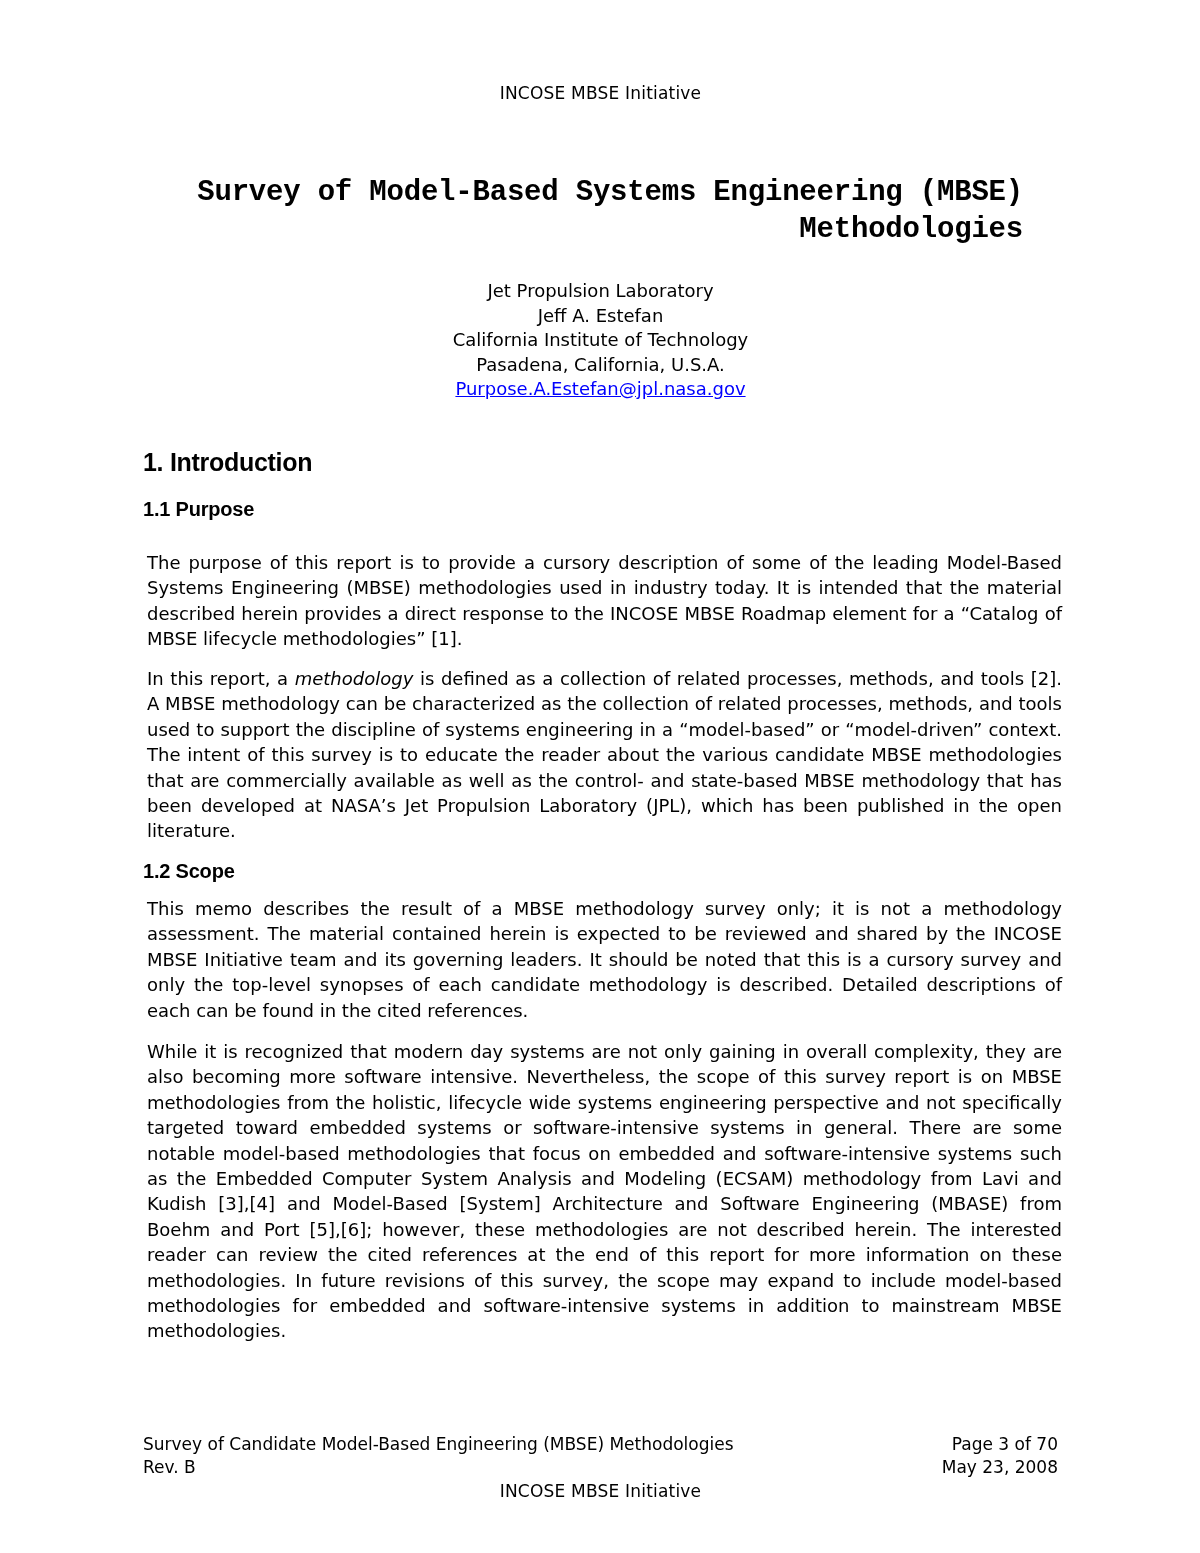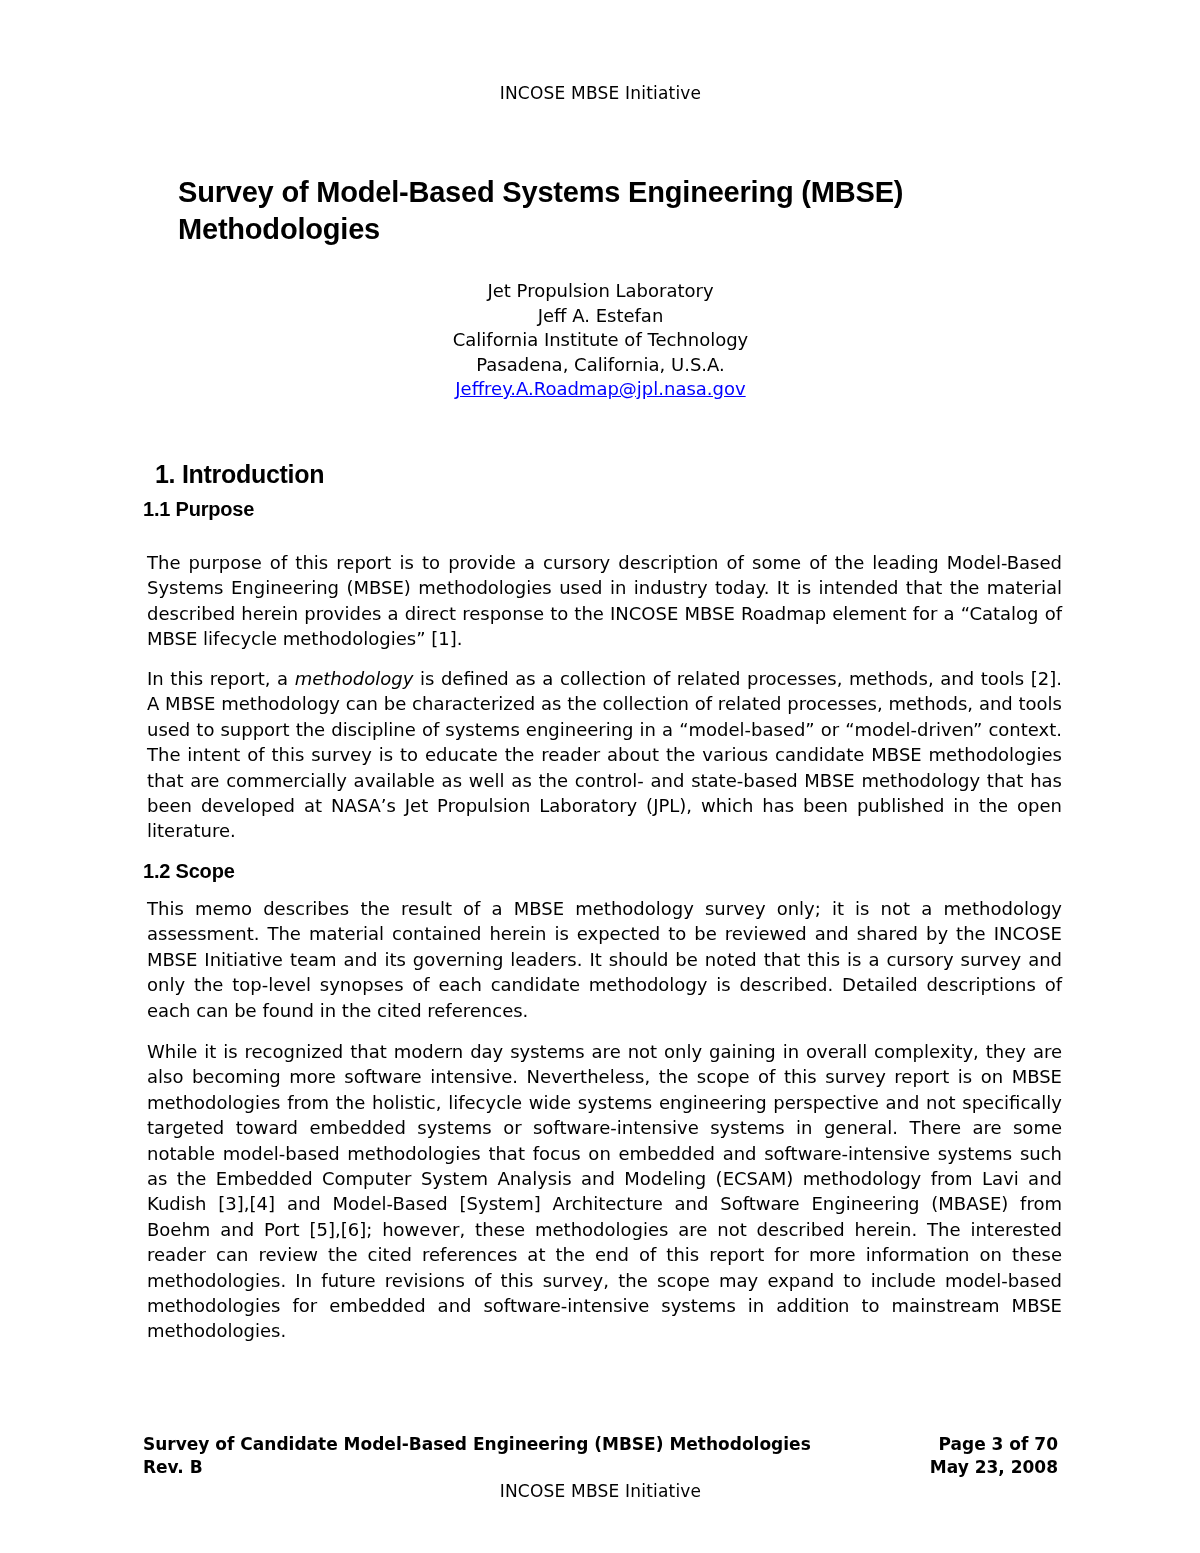--- a/index.html
+++ b/index.html
@@ -36,22 +36,22 @@
     font-size: 17px;
     line-height: 22px;
     letter-spacing: 0.2px;
   }
 
   
   .doc-title {
     top: 160px;
     left: 178px;
     width: 845px;
-    text-align: left;
-    font-family: Liberation Sans, sans-serif;
+    text-align: right;
+    font-family: Liberation Mono, monospace;
     font-weight: bold;
     font-size: 29px;
     line-height: 37px;
     letter-spacing: -0.2px;
   }
 
   
   .author-block {
     top: 265px;
     text-align: center;
@@ -60,21 +60,21 @@
   }
   .author-block .line { display: block; }
   .email-link {
     color: #0000ff;
     text-decoration: underline;
     display: inline-block;
   }
 
   
   h1.sec {
-    margin: 12px;
+    margin: 0;
     font-family: "Liberation Sans", sans-serif;
     font-weight: bold;
     font-size: 25px;
     line-height: 30px;
     letter-spacing: -0.3px;
   }
   h2.sub {
     margin: 0;
     font-family: "Liberation Sans", sans-serif;
     font-weight: bold;
@@ -111,21 +111,20 @@
     left: 143px;
     width: 915px;
     top: 1419px;
     font-size: 17px;
     line-height: 23px;
   }
   .footer-row {
     display: flex;
     justify-content: space-between;
     align-items: flex-start;
-    font-weight: bold;
   }
   .footer-left { text-align: left; }
   .footer-right { text-align: right; }
   .running-footer {
     position: absolute;
     left: 143px;
     width: 915px;
     top: 1466px;
     text-align: center;
     font-size: 17px;
@@ -140,21 +139,21 @@
 
   <div class="col running-header">INCOSE MBSE Initiative</div>
 
   <div class="col doc-title">Survey of Model-Based Systems Engineering (MBSE) Methodologies</div>
 
   <div class="col author-block">
     <span class="line">Jet Propulsion Laboratory</span>
     <span class="line">Jeff A. Estefan</span>
     <span class="line">California Institute of Technology</span>
     <span class="line">Pasadena, California, U.S.A.</span>
-    <span class="line"><a class="email-link" href="#">Jeffrey.A.Roadmap@jpl.nasa.gov</a></span>
+    <span class="line"><a class="email-link" href="#">Purpose.A.Estefan@jpl.nasa.gov</a></span>
   </div>
 
   <h1 class="col sec" id="h-intro">1. Introduction</h1>
 
   <h2 class="col sub" id="h-purpose">1.1 Purpose</h2>
 
   <p class="col body" id="p-purpose">The purpose of this report is to provide a cursory description of some of the leading Model-Based Systems Engineering (MBSE) methodologies used in industry today.  It is intended that the material described herein provides a direct response to the INCOSE MBSE Roadmap element for a “Catalog of MBSE lifecycle methodologies” [1].</p>
 
   <p class="col body" id="p-method"><span>In this report, a </span><span class="it">methodology</span><span> is defined as a collection of related processes, methods, and tools [2].  A MBSE methodology can be characterized as the collection of related processes, methods, and tools used to support the discipline of systems engineering in a “model-based” or “model-driven” context.  The intent of this survey is to educate the reader about the various candidate MBSE methodologies that are commercially available as well as the control- and state-based MBSE methodology that has been developed at NASA’s Jet Propulsion Laboratory (JPL), which has been published in the open literature.</span></p>
 

